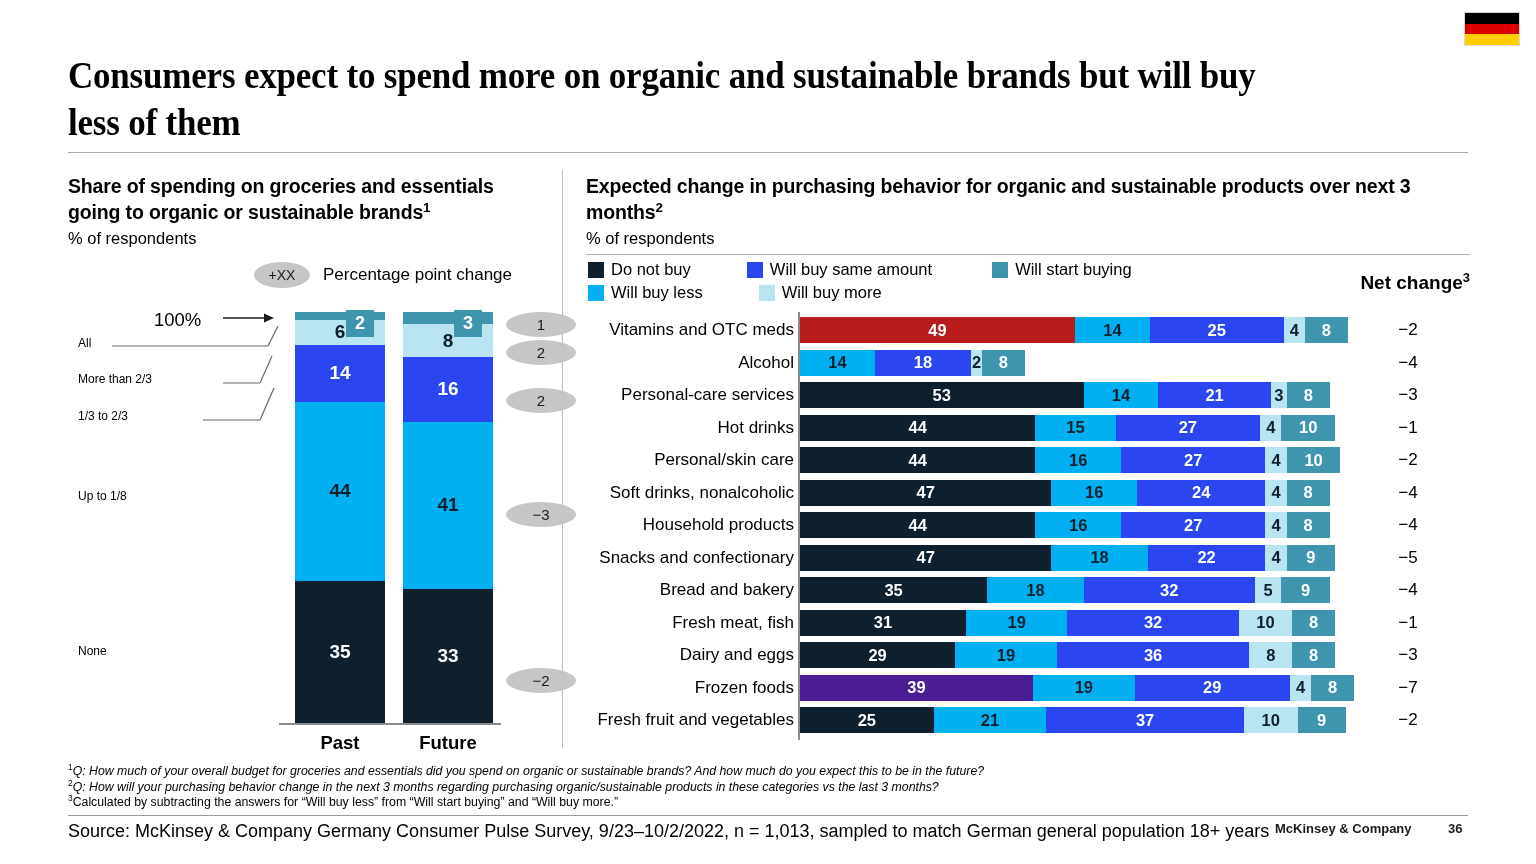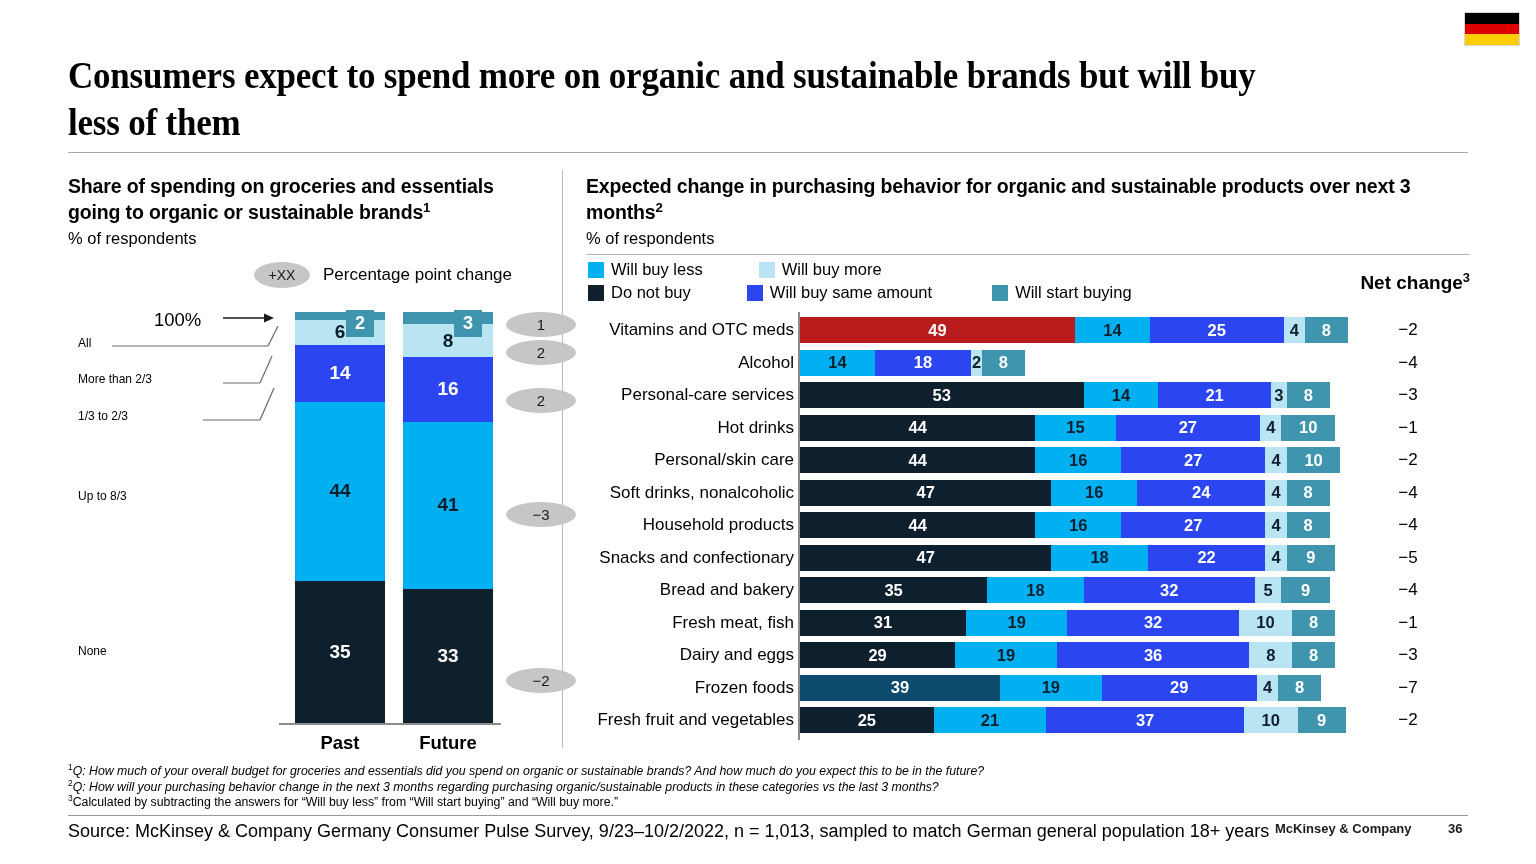--- a/index.html
+++ b/index.html
@@ -230,21 +230,21 @@
         <line x1="155" y1="79" x2="192" y2="79" stroke="#6b6b6b" stroke-width="1.2"></line>
         <line x1="192" y1="79" x2="204" y2="52" stroke="#6b6b6b" stroke-width="1.2"></line>
         <line x1="135" y1="116" x2="192" y2="116" stroke="#6b6b6b" stroke-width="1.2"></line>
         <line x1="192" y1="116" x2="206" y2="84" stroke="#6b6b6b" stroke-width="1.2"></line>
       </svg>
 
       <div class="cat-label" id="lbl-100">100%</div>
       <div class="cat-label" id="lbl-all">All</div>
       <div class="cat-label" id="lbl-mt23">More than 2/3</div>
       <div class="cat-label" id="lbl-13">1/3 to 2/3</div>
-      <div class="cat-label" id="lbl-up13">Up to 8/3</div>
+      <div class="cat-label" id="lbl-up13">Up to 1/8</div>
       <div class="cat-label" id="lbl-none">None</div>
 
       <div class="lc-bar" id="bar-past" style="height: 410.864px; top: 8.13592px;">
           <div class="lc-seg" style="height: 142.379px; bottom: 0px; top: auto; background: rgb(14, 31, 46); color: rgb(255, 255, 255);">35</div>
           <div class="lc-seg" style="height: 178.99px; bottom: 142.379px; top: auto; background: rgb(0, 176, 240); color: rgb(14, 31, 46);">44</div>
           <div class="lc-seg" style="height: 56.9515px; bottom: 321.369px; top: auto; background: rgb(43, 70, 240); color: rgb(255, 255, 255);">14</div>
           <div class="lc-seg" style="height: 24.4078px; bottom: 378.32px; top: auto; background: rgb(185, 229, 242); color: rgb(14, 31, 46);">6</div>
           <div class="lc-seg" style="height: 8.13592px; bottom: 402.728px; top: auto; background: rgb(63, 149, 173); color: rgb(255, 255, 255);"></div>
         </div>
       <div class="lc-bar" id="bar-future" style="height: 410.864px; top: 8.13592px;">
@@ -272,40 +272,40 @@
 
   <div id="right-panel">
     <div class="panel-heading"><span>Expected change in purchasing behavior for organic and sustainable products over next 3 months</span><span class="sup">2</span></div>
     <div class="panel-sub">% of respondents</div>
 
     <div id="right-rule"></div>
 
     <div id="legend">
         <div class="legend-row">
           <div class="legend-item" style="margin-left: 0px;">
+            <span class="legend-sw" style="background: rgb(14, 31, 46);"></span>
+            <span class="legend-tx">Do not buy</span>
+          </div>
+          <div class="legend-item" style="margin-left: 56px;">
+            <span class="legend-sw" style="background: rgb(43, 70, 240);"></span>
+            <span class="legend-tx">Will buy same amount</span>
+          </div>
+          <div class="legend-item" style="margin-left: 60px;">
+            <span class="legend-sw" style="background: rgb(63, 149, 173);"></span>
+            <span class="legend-tx">Will start buying</span>
+          </div>
+        </div>
+        <div class="legend-row">
+          <div class="legend-item" style="margin-left: 0px;">
             <span class="legend-sw" style="background: rgb(0, 176, 240);"></span>
             <span class="legend-tx">Will buy less</span>
           </div>
           <div class="legend-item" style="margin-left: 56px;">
             <span class="legend-sw" style="background: rgb(185, 229, 242);"></span>
             <span class="legend-tx">Will buy more</span>
-          </div>
-        </div>
-        <div class="legend-row">
-          <div class="legend-item" style="margin-left: 0px;">
-            <span class="legend-sw" style="background: rgb(14, 31, 46);"></span>
-            <span class="legend-tx">Do not buy</span>
-          </div>
-          <div class="legend-item" style="margin-left: 56px;">
-            <span class="legend-sw" style="background: rgb(43, 70, 240);"></span>
-            <span class="legend-tx">Will buy same amount</span>
-          </div>
-          <div class="legend-item" style="margin-left: 60px;">
-            <span class="legend-sw" style="background: rgb(63, 149, 173);"></span>
-            <span class="legend-tx">Will start buying</span>
           </div>
         </div>
       </div>
 
     <div id="net-change-title"><span>Net change</span><span class="sup">3</span></div>
 
     <div id="rows-axis"></div>
     <div id="rows">
         <div class="row">
           <div class="row-label">Vitamins and OTC meds</div>
@@ -423,21 +423,21 @@
             <div class="rb-seg" style="width: 101.65px; background: rgb(0, 176, 240); color: rgb(14, 31, 46);">19</div>
             <div class="rb-seg" style="width: 192.6px; background: rgb(43, 70, 240); color: rgb(255, 255, 255);">36</div>
             <div class="rb-seg" style="width: 42.8px; background: rgb(185, 229, 242); color: rgb(14, 31, 46);">8</div>
             <div class="rb-seg" style="width: 42.8px; background: rgb(63, 149, 173); color: rgb(255, 255, 255);">8</div>
           </div>
           <div class="row-net">−3</div>
         </div>
         <div class="row">
           <div class="row-label">Frozen foods</div>
           <div class="row-bar">
-            <div class="rb-seg" style="width: 200px; background: #0c4a6e; color: rgb(255, 255, 255);">39</div>
+            <div class="rb-seg" style="width: 233px; background: #4c1d95; color: rgb(255, 255, 255);">39</div>
             <div class="rb-seg" style="width: 101.65px; background: rgb(0, 176, 240); color: rgb(14, 31, 46);">19</div>
             <div class="rb-seg" style="width: 155.15px; background: rgb(43, 70, 240); color: rgb(255, 255, 255);">29</div>
             <div class="rb-seg" style="width: 21.4px; background: rgb(185, 229, 242); color: rgb(14, 31, 46);">4</div>
             <div class="rb-seg" style="width: 42.8px; background: rgb(63, 149, 173); color: rgb(255, 255, 255);">8</div>
           </div>
           <div class="row-net">−7</div>
         </div>
         <div class="row">
           <div class="row-label">Fresh fruit and vegetables</div>
           <div class="row-bar">

